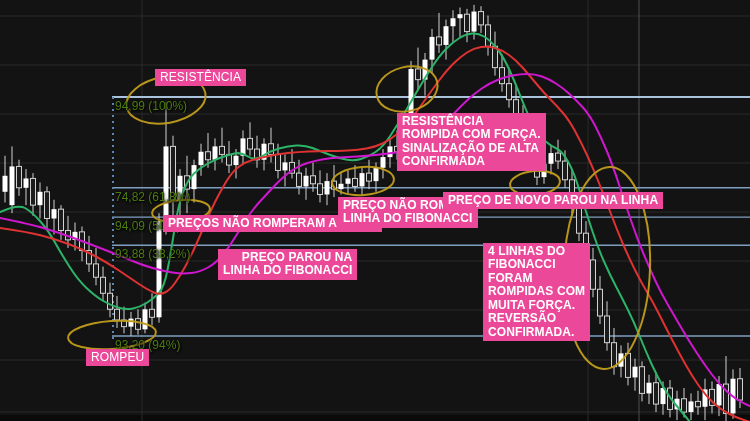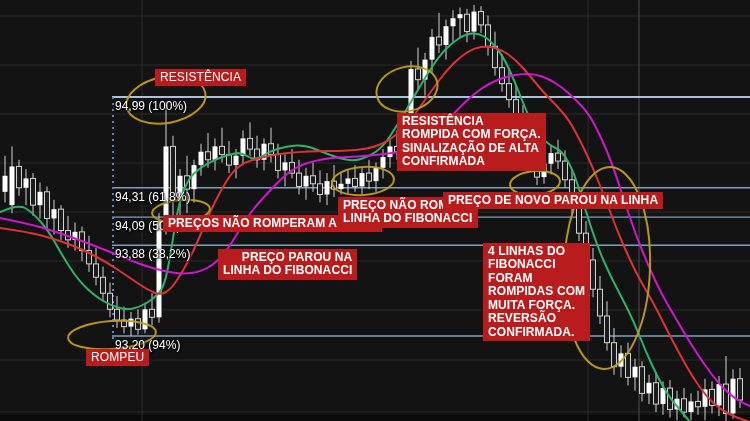--- a/index.html
+++ b/index.html
@@ -3,25 +3,25 @@
 <meta charset="utf-8">
 <style>
   html,body{margin:0;padding:0;background:#000;}
   #chart-root{
     position:relative;width:750px;height:421px;overflow:hidden;
     background:#131313;
     font-family:"Liberation Sans",sans-serif;
   }
   #chart-svg{position:absolute;left:0;top:0;}
   .fib-label{
-    position:absolute;color:#ffffff;font-size:12px;font-weight:400;
+    position:absolute;color:#4d7c0f;font-size:12px;font-weight:400;
     text-shadow:1px 1px 2px #000,0 0 3px #000;white-space:nowrap;pointer-events:none;
   }
   .anno{
-    position:absolute;background:#b91c1c;color:#fff;font-size:12px;line-height:1.12;
+    position:absolute;background:#ec4899;color:#fff;font-size:12px;line-height:1.12;
     padding:2px 5px;white-space:pre-line;letter-spacing:.1px;pointer-events:none;
   }
   .anno.bold{font-weight:700;}
 </style>
 </head>
 <body>
 
 <div id="chart-root">
   <svg id="chart-svg" width="750" height="421" viewBox="0 0 750 421">
       <rect x="0" y="415" width="750" height="6" fill="#0a0a0a"></rect>
@@ -269,21 +269,21 @@
         <ellipse cx="181" cy="211" rx="29" ry="11" fill="none" stroke="#c19d1b" stroke-width="2" opacity="0.95" transform="rotate(-5 181 211)"></ellipse>
         <ellipse cx="363" cy="181" rx="31" ry="14" fill="none" stroke="#c19d1b" stroke-width="2" opacity="0.95" transform="rotate(-4 363 181)"></ellipse>
         <ellipse cx="407" cy="89" rx="31" ry="22" fill="none" stroke="#c19d1b" stroke-width="2" opacity="0.95" transform="rotate(-14 407 89)"></ellipse>
         <ellipse cx="535" cy="183" rx="25" ry="12" fill="none" stroke="#c19d1b" stroke-width="2" opacity="0.95" transform="rotate(-5 535 183)"></ellipse>
         <ellipse cx="112" cy="335" rx="44" ry="14" fill="none" stroke="#c19d1b" stroke-width="2" opacity="0.95" transform="rotate(-4 112 335)"></ellipse>
         <ellipse cx="607" cy="268" rx="43" ry="101" fill="none" stroke="#c19d1b" stroke-width="2" opacity="0.95" transform="rotate(2 607 268)"></ellipse>
       </g>
     </svg>
   <div id="labels-layer">
       <div class="fib-label" style="left: 115px; top: 99px;">94,99 (100%)</div>
-      <div class="fib-label" style="left: 115px; top: 189.793px;">94,31 (61,8%)</div>
+      <div class="fib-label" style="left: 115px; top: 189.793px;">74,82 (61,8%)</div>
       <div class="fib-label" style="left: 115px; top: 219.168px;">94,09 (50%)</div>
       <div class="fib-label" style="left: 115px; top: 247.207px;">93,88 (38,2%)</div>
       <div class="fib-label" style="left: 115px; top: 338px;">93,20 (94%)</div>
       <div class="anno" style="left: 155px; top: 69px;">RESISTÊNCIA</div>
       <div class="anno" style="left: 86px; top: 349px;">ROMPEU</div>
       <div class="anno bold" style="left: 163px; top: 215px;">PREÇOS NÃO ROMPERAM A LINHA</div>
       <div class="anno bold" style="left: 218px; top: 249px; text-align: right;">PREÇO PAROU NA
 LINHA DO FIBONACCI</div>
       <div class="anno bold" style="left: 338px; top: 197px;">PREÇO NÃO ROMPEU
 LINHA DO FIBONACCI</div>

